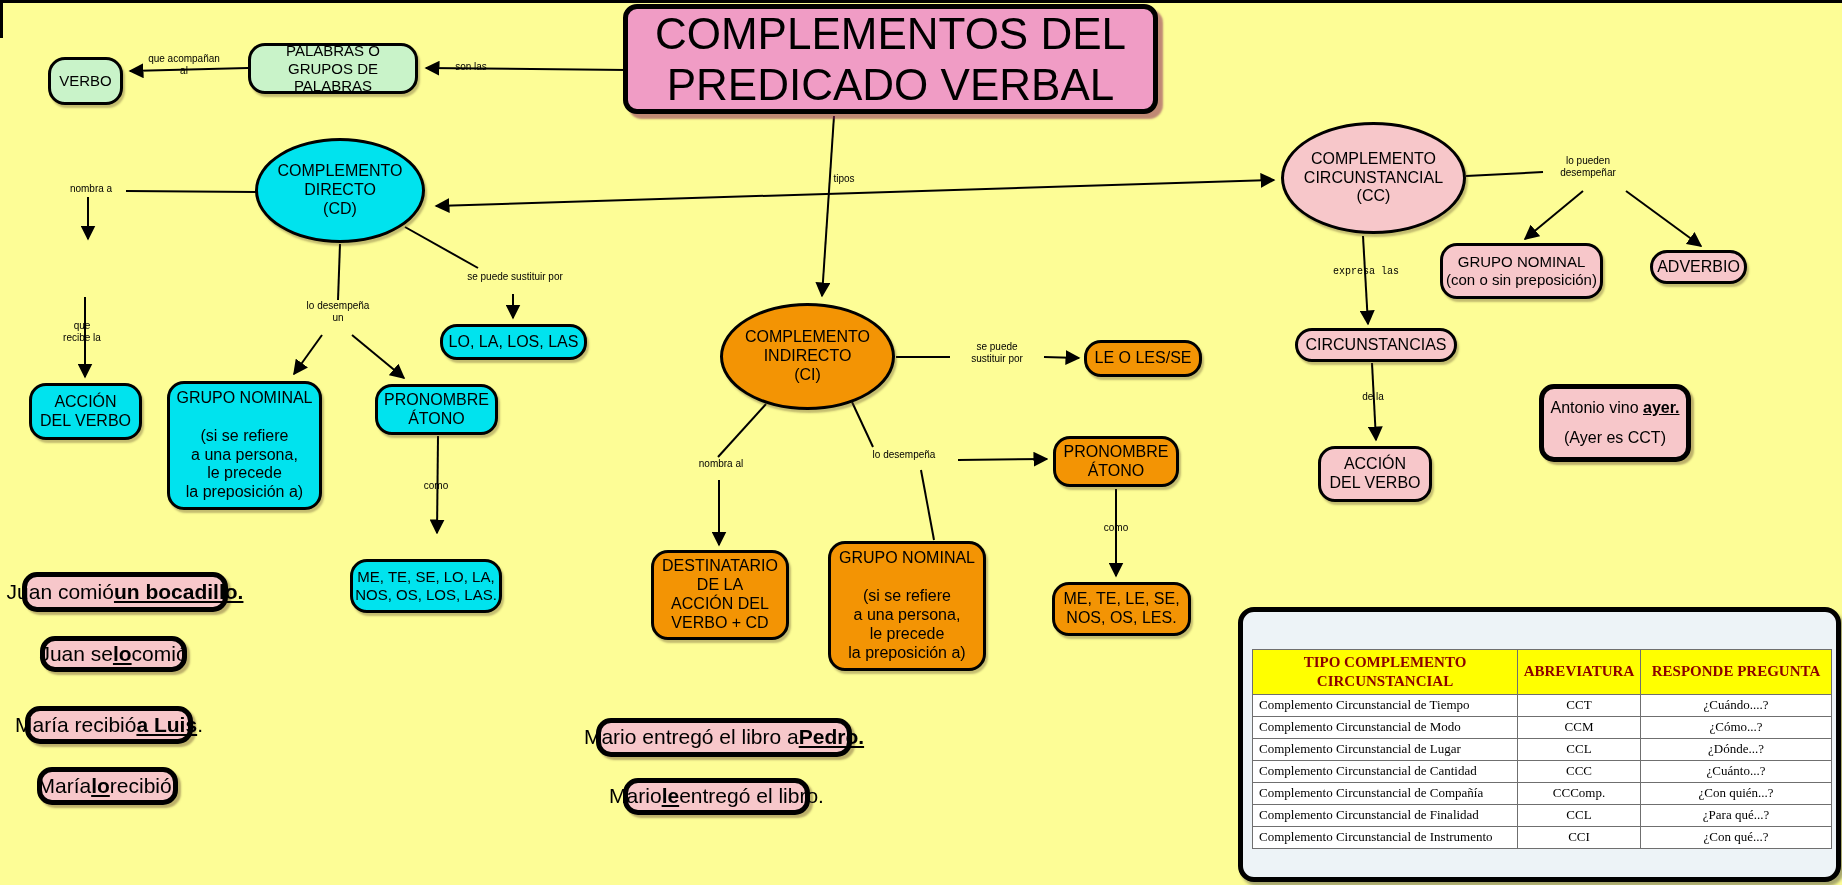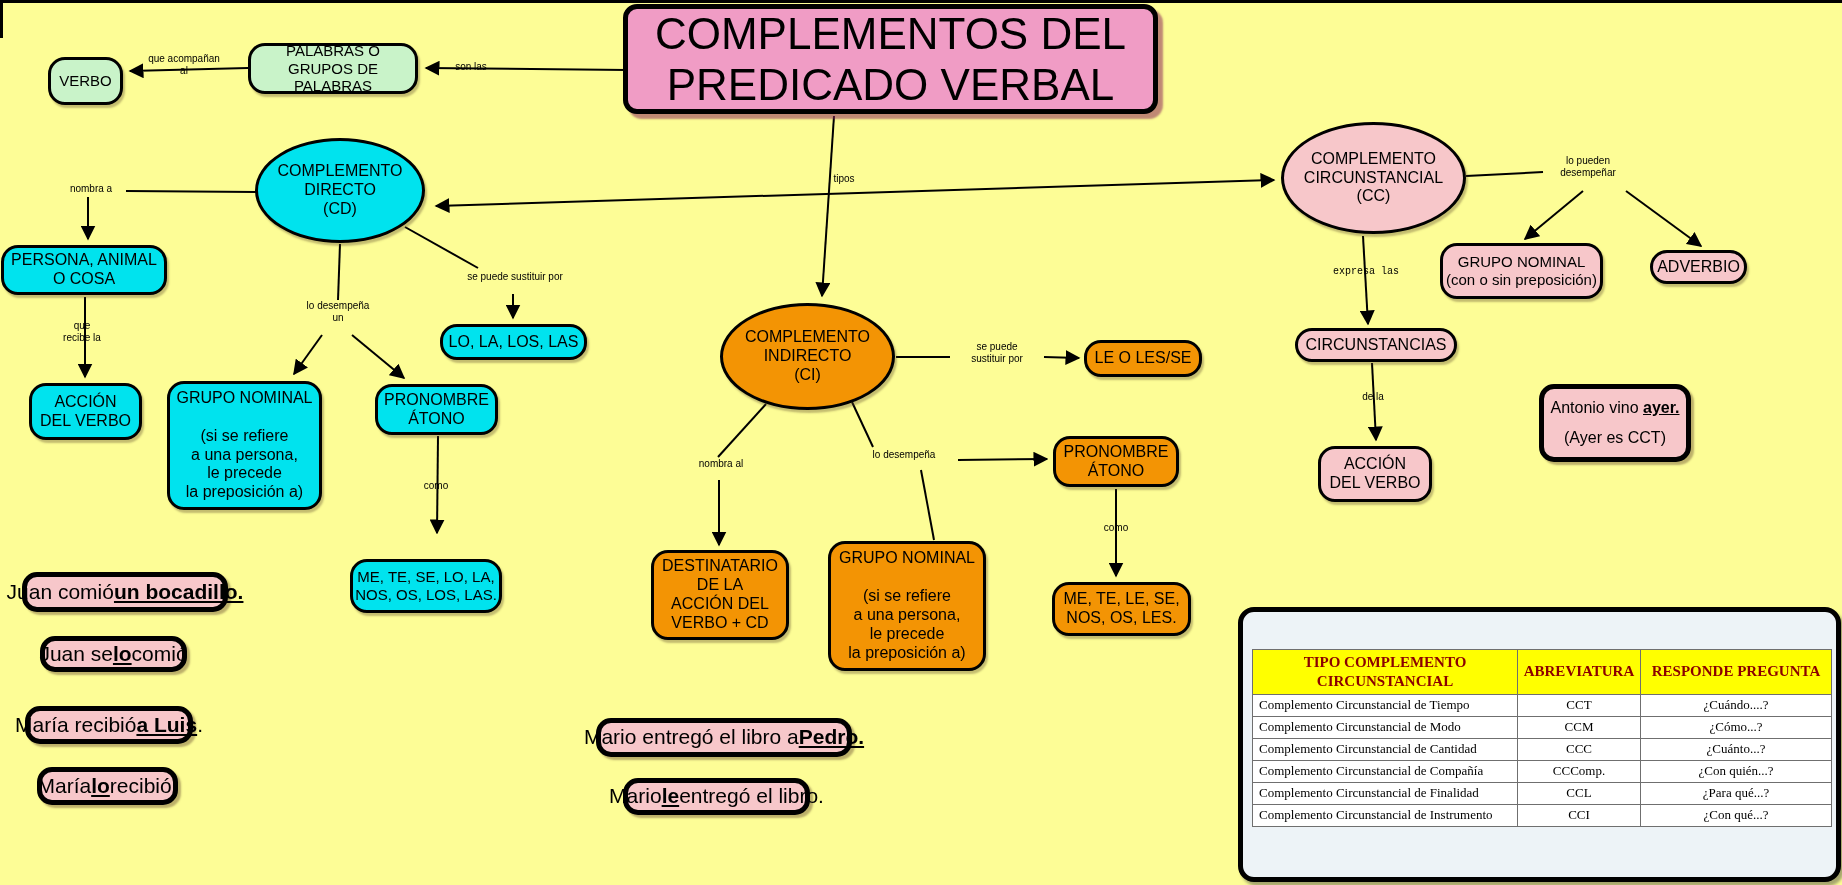--- a/index.html
+++ b/index.html
@@ -116,22 +116,20 @@
 GRUPOS DE PALABRAS</div>
   <div class="lbl" style="left:132px; top:53px; width:104px;">que acompañan
 al</div>
   <div class="node green small" style="left:48px; top:57px; width:75px; height:48px;">VERBO</div>
   <div class="lbl" style="left:820px; top:173px; width:48px;">tipos</div>
 
   <div class="node cyan ellipse" style="left:255px; top:138px; width:170px; height:105px;">COMPLEMENTO
 DIRECTO
 (CD)</div>
   <div class="lbl" style="left:53px; top:183px; width:76px;">nombra a</div>
-  <div class="node cyan" style="left:1px; top:245px; width:166px; height:50px;">PERSONA, ANIMAL
-O COSA</div>
   <div class="lbl" style="left:42px; top:320px; width:80px;">que
 recibe la</div>
   <div class="node cyan" style="left:29px; top:383px; width:113px; height:57px;">ACCIÓN
 DEL VERBO</div>
   <div class="lbl" style="left:283px; top:300px; width:110px;">lo desempeña
 un</div>
   <div class="node cyan" style="left:167px; top:381px; width:155px; height:129px;">GRUPO NOMINAL
 
 (si se refiere
 a una persona,
@@ -244,20 +242,25 @@
           <td>Complemento Circunstancial de Tiempo</td>
           <td class="c">CCT</td>
           <td class="c">¿Cuándo....?</td>
         </tr>
         <tr>
           <td>Complemento Circunstancial de Modo</td>
           <td class="c">CCM</td>
           <td class="c">¿Cómo...?</td>
         </tr>
         <tr>
+          <td>Complemento Circunstancial de Lugar</td>
+          <td class="c">CCL</td>
+          <td class="c">¿Dónde...?</td>
+        </tr>
+        <tr>
           <td>Complemento Circunstancial de Cantidad</td>
           <td class="c">CCC</td>
           <td class="c">¿Cuánto...?</td>
         </tr>
         <tr>
           <td>Complemento Circunstancial de Compañía</td>
           <td class="c">CCComp.</td>
           <td class="c">¿Con quién...?</td>
         </tr>
         <tr>

